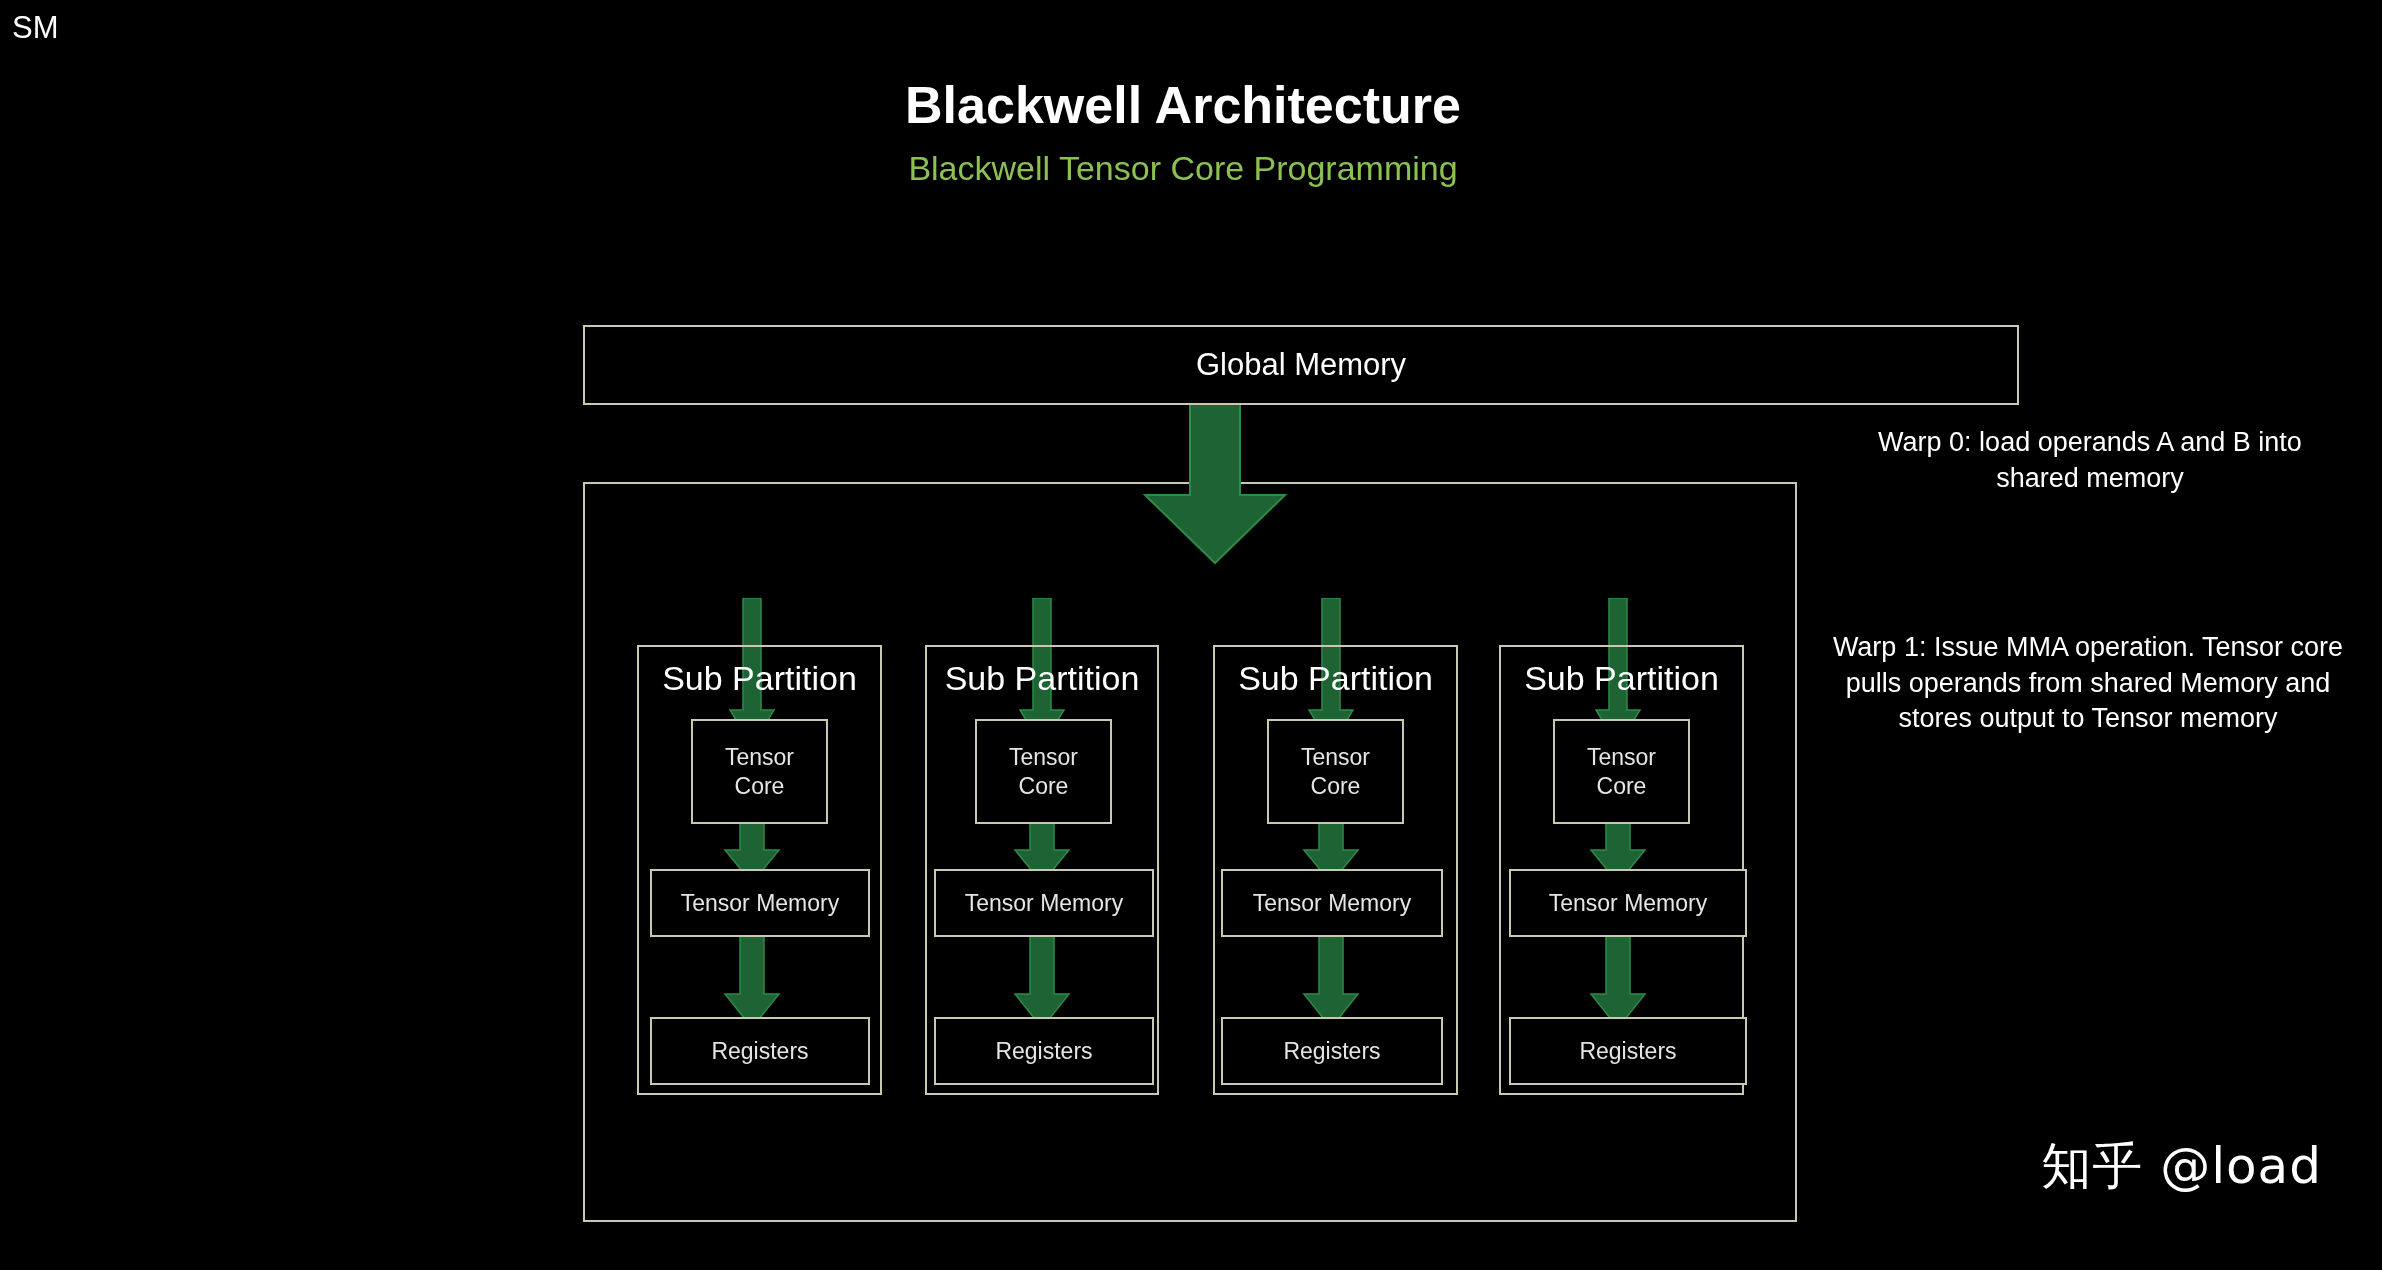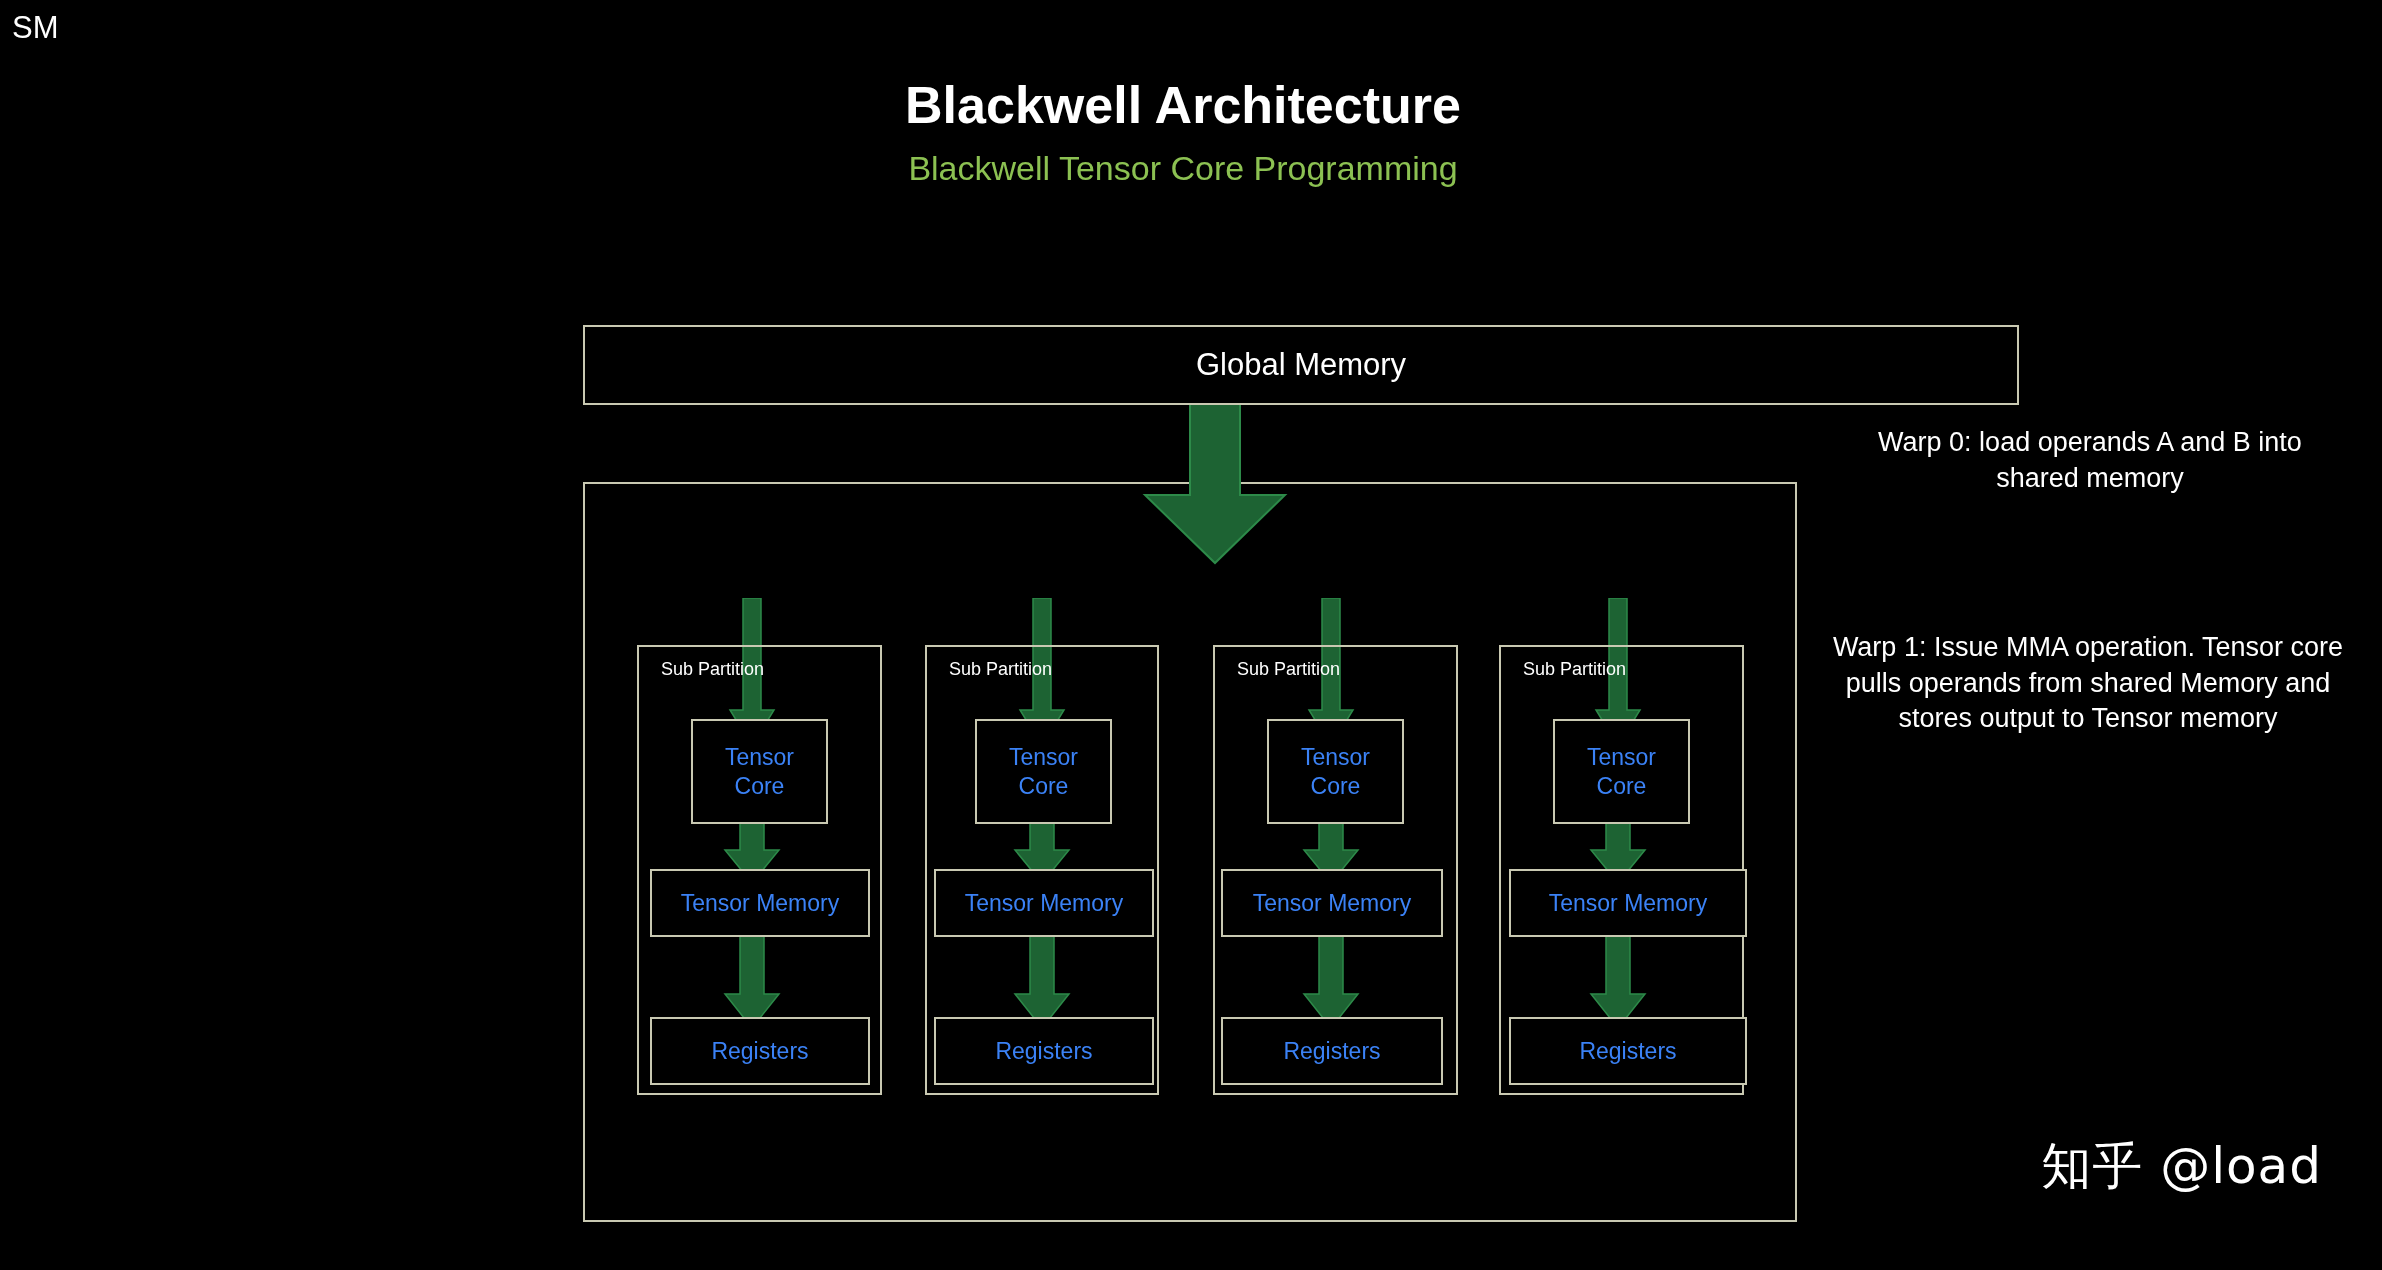--- a/index.html
+++ b/index.html
@@ -120,41 +120,41 @@
     border: 2px solid #c9c9b2;
     background: transparent;
     box-sizing: border-box;
     z-index: 4;
   }
   .sp-title {
     position: absolute;
     left: 0;
     top: 12px;
     width: 100%;
-    font-size: 18px;
+    text-align: center;
+    font-size: 34px;
     color: #ffffff;
     z-index: 7;
-    margin-left: 22px;
   }
 
   .sp-inner-box {
     position: absolute;
     border: 2px solid #c9c9b2;
     background: #000000;
     box-sizing: border-box;
     z-index: 7;
     display: flex;
     align-items: center;
     justify-content: center;
     text-align: center;
   }
   .sp-inner-box .inner-label {
     font-size: 23px;
     line-height: 1.22;
-    color: #3b82f6;
+    color: #e5e5e5;
   }
 
   
   .tensor-core {
     top: 72px;
     height: 105px;
   }
   
   .tensor-memory {
     top: 222px;

